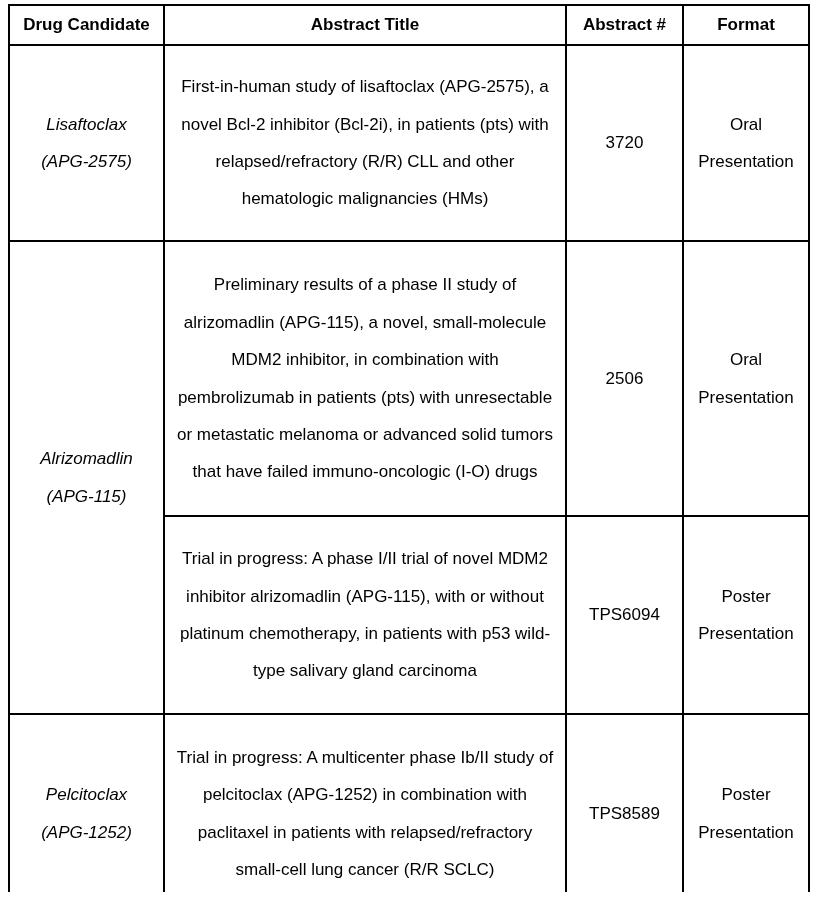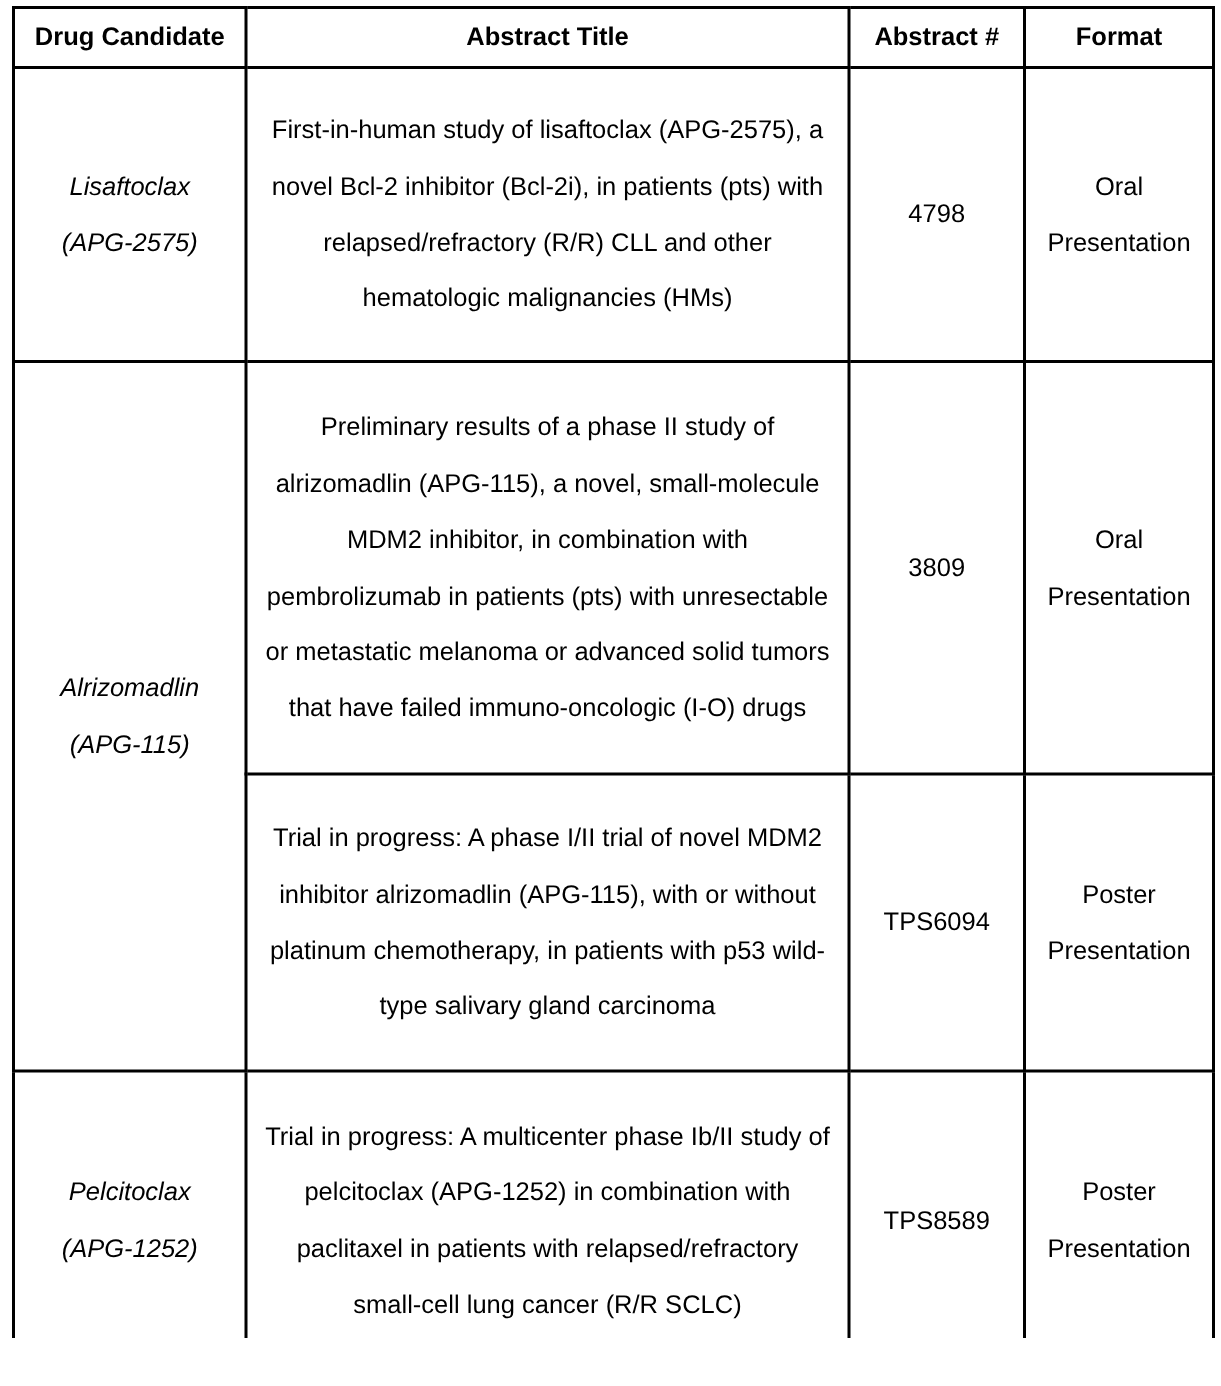--- a/index.html
+++ b/index.html
@@ -82,30 +82,30 @@
         <th>Format</th>
       </tr>
     </thead>
     <tbody>
       <tr class="row-tall-1">
         <td class="cell-drug">
           <span class="drug-line">Lisaftoclax</span>
           <span class="drug-line">(APG-2575)</span>
         </td>
         <td class="cell-title">First-in-human study of lisaftoclax (APG-2575), a novel Bcl-2 inhibitor (Bcl-2i), in patients (pts) with relapsed/refractory (R/R) CLL and other hematologic malignancies (HMs)</td>
-        <td class="cell-number">4798</td>
+        <td class="cell-number">3720</td>
         <td class="cell-format">Oral Presentation</td>
       </tr>
       <tr class="row-tall-2">
         <td class="cell-drug" rowspan="2">
           <span class="drug-line">Alrizomadlin</span>
           <span class="drug-line">(APG-115)</span>
         </td>
         <td class="cell-title">Preliminary results of a phase II study of alrizomadlin (APG-115), a novel, small-molecule MDM2 inhibitor, in combination with pembrolizumab in patients (pts) with unresectable or metastatic melanoma or advanced solid tumors that have failed immuno-oncologic (I-O) drugs</td>
-        <td class="cell-number">3809</td>
+        <td class="cell-number">2506</td>
         <td class="cell-format">Oral Presentation</td>
       </tr>
       <tr class="row-tall-3">
         <td class="cell-title">Trial in progress: A phase I/II trial of novel MDM2 inhibitor alrizomadlin (APG-115), with or without platinum chemotherapy, in patients with p53 wild-type salivary gland carcinoma</td>
         <td class="cell-number">TPS6094</td>
         <td class="cell-format">Poster Presentation</td>
       </tr>
       <tr class="row-tall-4">
         <td class="cell-drug">
           <span class="drug-line">Pelcitoclax</span>

